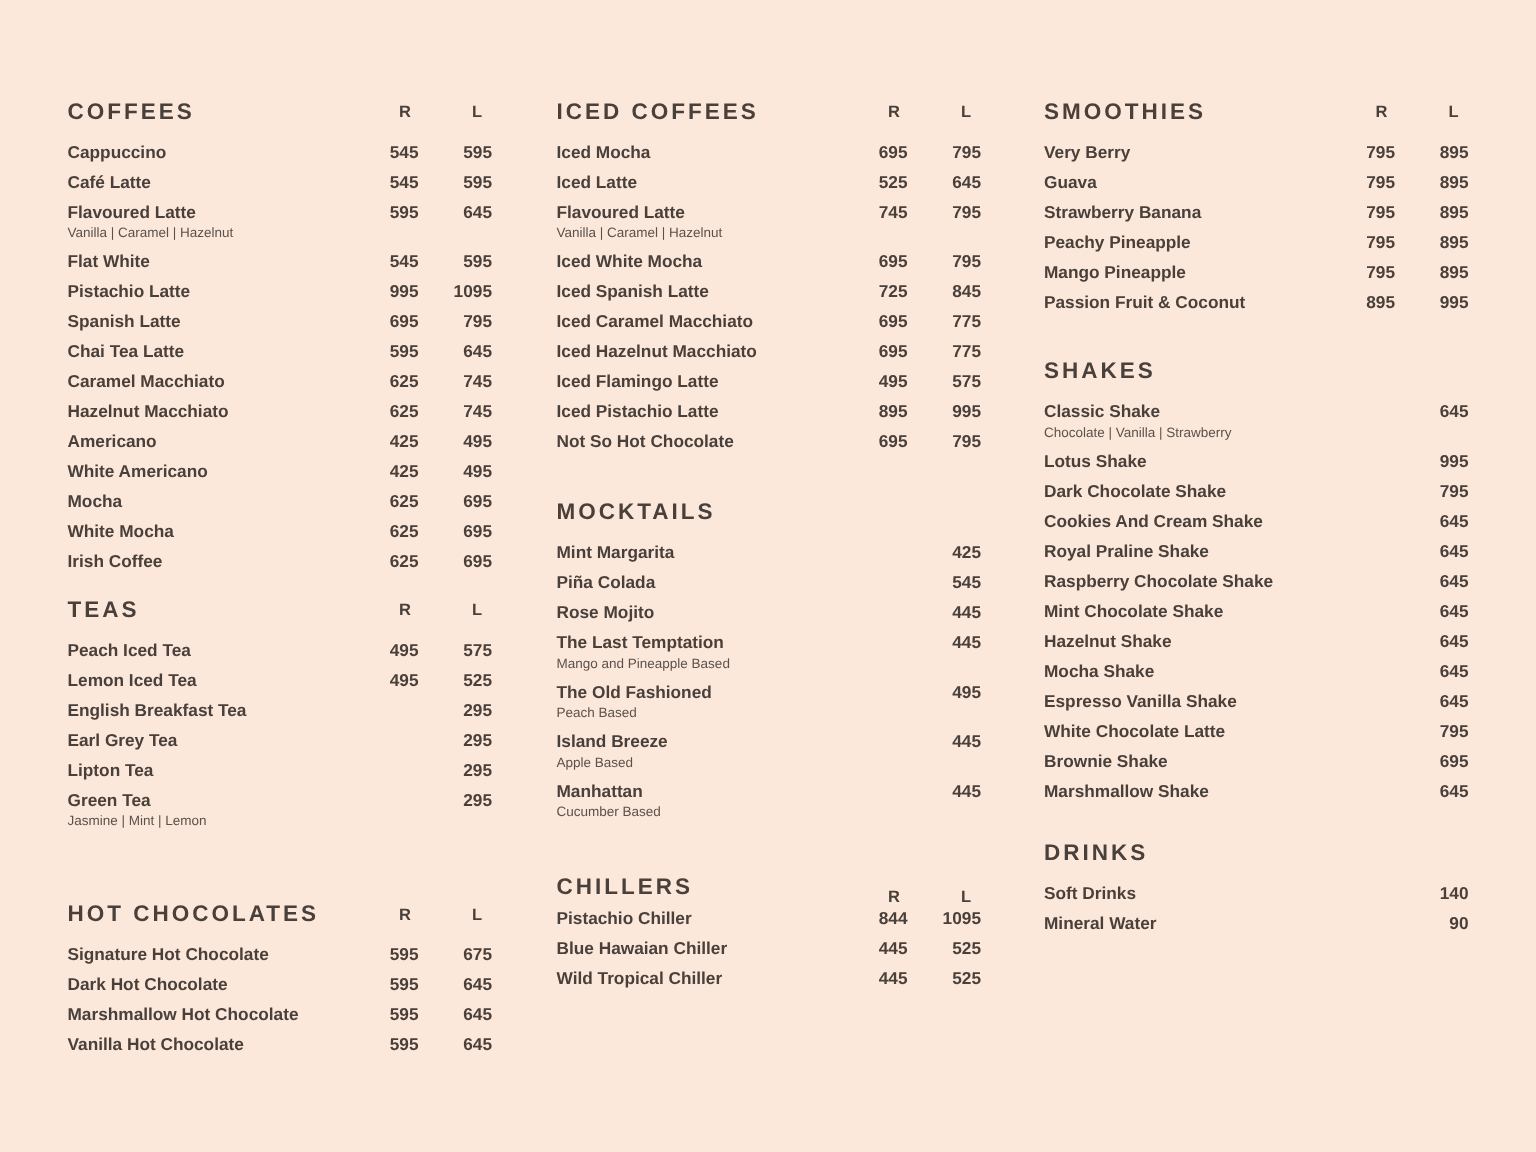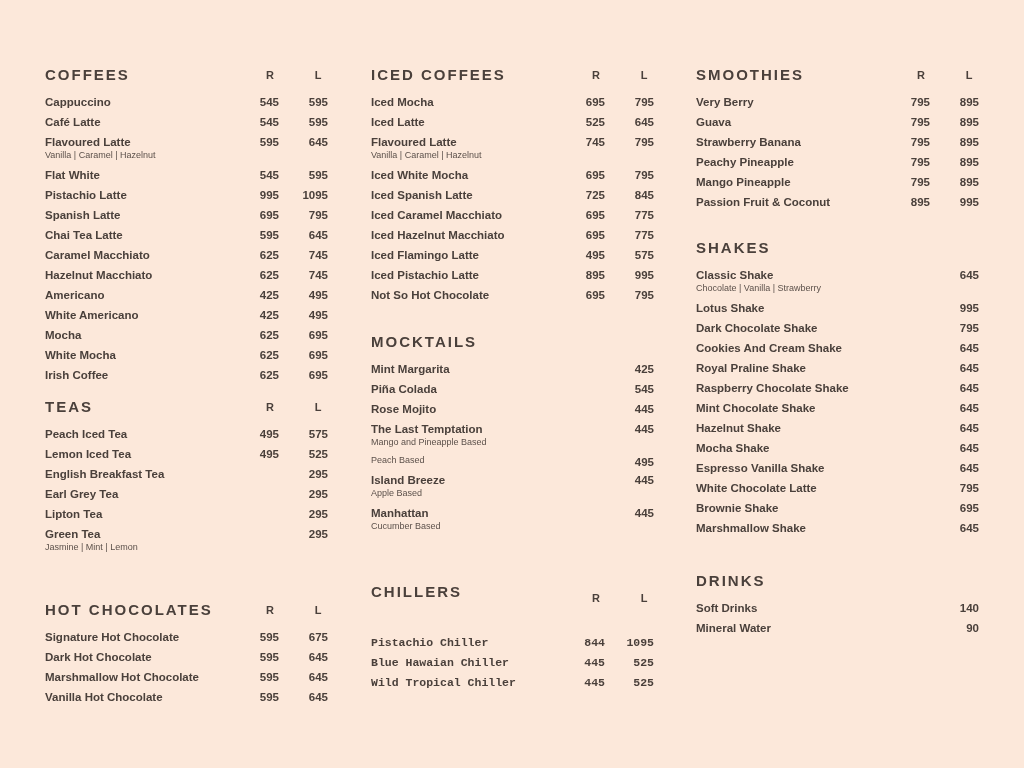--- a/index.html
+++ b/index.html
@@ -282,20 +282,21 @@
           <span class="price-r"></span>
           <span class="price-l">445</span>
         </div>
         <div class="item" style="margin-bottom: 7px;">
           <span class="item-name">The Last Temptation</span>
           <span class="item-sub">Mango and Pineapple Based</span>
           <span class="price-r"></span>
           <span class="price-l">445</span>
         </div>
         <div class="item" style="margin-bottom: 7px;">
+          <span class="item-name">The Old Fashioned</span>
           <span class="item-sub">Peach Based</span>
           <span class="price-r"></span>
           <span class="price-l">495</span>
         </div>
         <div class="item" style="margin-bottom: 7px;">
           <span class="item-name">Island Breeze</span>
           <span class="item-sub">Apple Based</span>
           <span class="price-r"></span>
           <span class="price-l">445</span>
         </div>
@@ -306,21 +307,21 @@
           <span class="price-l">445</span>
         </div>
       </div>
     </div>
     <div class="section" style="top: 583px;">
       <div class="sec-head">
         <span class="sec-title">CHILLERS</span>
         <span class="hdr-r" style="top: 9px;">R</span>
         <span class="hdr-l" style="top: 9px;">L</span>
       </div>
-      <div style="margin-top: 31px; font-family: Liberation Mono, monospace;">
+      <div style="margin-top: 1px;">
         <div class="item" style="margin-bottom: 6px;">
           <span class="item-name">Pistachio Chiller</span>
           <span class="price-r">844</span>
           <span class="price-l">1095</span>
         </div>
         <div class="item" style="margin-bottom: 6px;">
           <span class="item-name">Blue Hawaian Chiller</span>
           <span class="price-r">445</span>
           <span class="price-l">525</span>
         </div>
@@ -440,21 +441,21 @@
           <span class="price-r"></span>
           <span class="price-l">695</span>
         </div>
         <div class="item" style="margin-bottom: 6px;">
           <span class="item-name">Marshmallow Shake</span>
           <span class="price-r"></span>
           <span class="price-l">645</span>
         </div>
       </div>
     </div>
-    <div class="section" style="top: 572px;">
+    <div class="section" style="top: 560px;">
       <div class="sec-head">
         <span class="sec-title">DRINKS</span>
         <span class="hdr-r" style="top: 3px;"></span>
         <span class="hdr-l" style="top: 3px;"></span>
       </div>
       <div style="margin-top: 7px;">
         <div class="item" style="margin-bottom: 6px;">
           <span class="item-name">Soft Drinks</span>
           <span class="price-r"></span>
           <span class="price-l">140</span>

